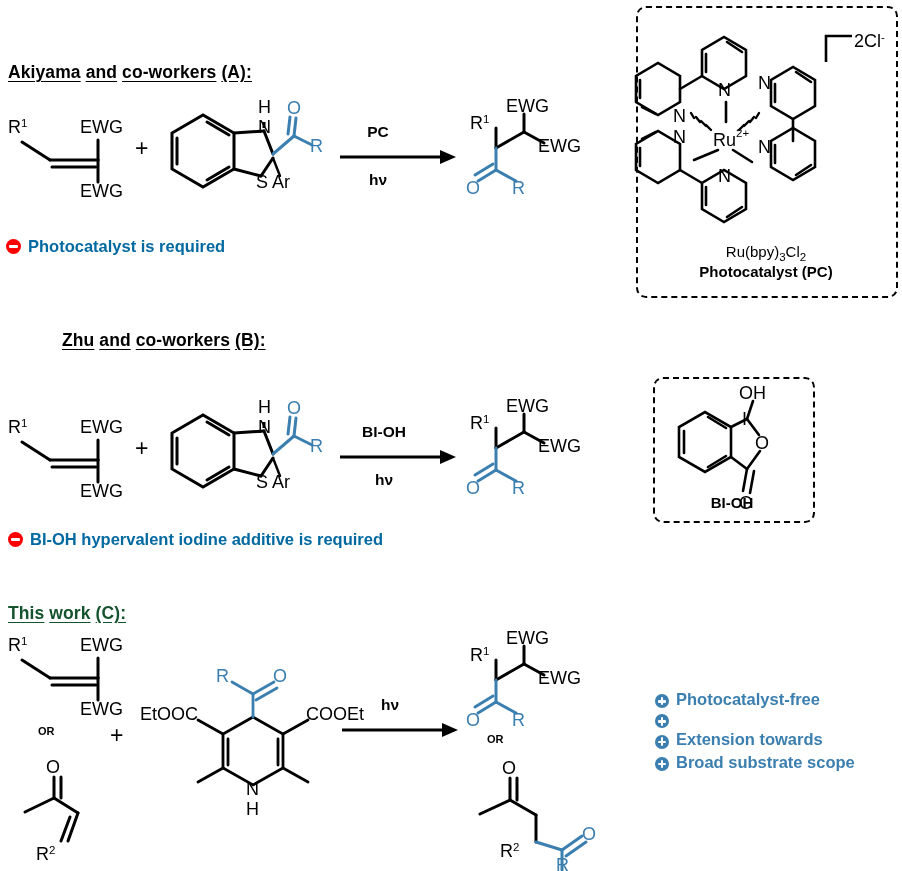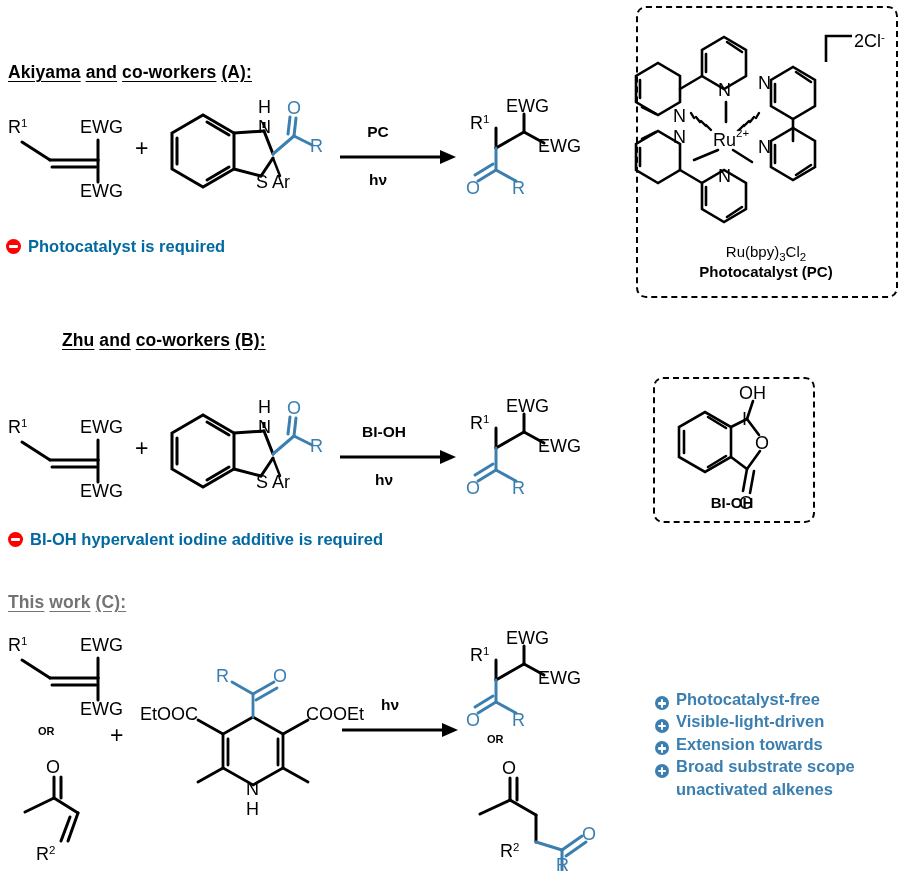--- a/index.html
+++ b/index.html
@@ -9,41 +9,41 @@
     color:#000;
   }
   .abs{position:absolute;}
   svg{overflow:visible;}
 
   
   .scheme-head{
     font-size:17.5px;font-weight:bold;letter-spacing:.1px;white-space:nowrap;
   }
   .scheme-head .u{text-decoration:underline;text-underline-offset:3px;}
-  .head-blue{color:#737373;}
+  .head-blue{color:#14532d;margin-top:11px;}
 
   
   .limit{
     font-size:16.5px;font-weight:bold;color:#0369a1;white-space:nowrap;
     display:flex;align-items:center;gap:7px;
   }
   .minus-badge{
     width:15px;height:15px;border-radius:50%;background:#ff0000;
     position:relative;flex:none;display:inline-block;
   }
   .minus-badge::after{
     content:"";position:absolute;left:3px;top:6.4px;width:9px;height:2.6px;
     background:#fff;border-radius:1px;
   }
 
   
   .adv-list{
     font-size:16.5px;font-weight:bold;color:#3b7fb0;line-height:1.36;
   }
-  .adv-row{display:flex;align-items:flex-end;gap:7px;white-space:nowrap;}
+  .adv-row{display:flex;align-items:center;gap:7px;white-space:nowrap;}
   .plus-badge{
     width:14px;height:14px;border-radius:50%;background:#3b7fb0;
     position:relative;flex:none;margin-top:4px;
   }
   .plus-badge::before,.plus-badge::after{
     content:"";position:absolute;background:#fff;border-radius:1px;
   }
   .plus-badge::before{left:2.8px;top:6px;width:8.4px;height:2.3px;}
   .plus-badge::after{top:2.8px;left:6px;height:8.4px;width:2.3px;}
   .adv-sub{padding-left:21px;white-space:nowrap;}
@@ -472,24 +472,22 @@
   <text class="chem chem-blue" x="94" y="113">R</text>
 </svg>
 
 <div class="abs adv-list" style="left:655px;top:688px;">
   <div class="adv-row">
     <span class="plus-badge"></span>
     <span>Photocatalyst-free</span>
   </div>
   <div class="adv-row">
     <span class="plus-badge"></span>
-    <span>Visible-light-driven</span>
   </div>
   <div class="adv-row">
     <span class="plus-badge"></span>
     <span>Extension towards</span>
   </div>
   <div class="adv-row">
     <span class="plus-badge"></span>
     <span>Broad substrate scope</span>
   </div>
-  <div class="adv-sub">unactivated alkenes</div>
 </div>
 
 </body></html>

